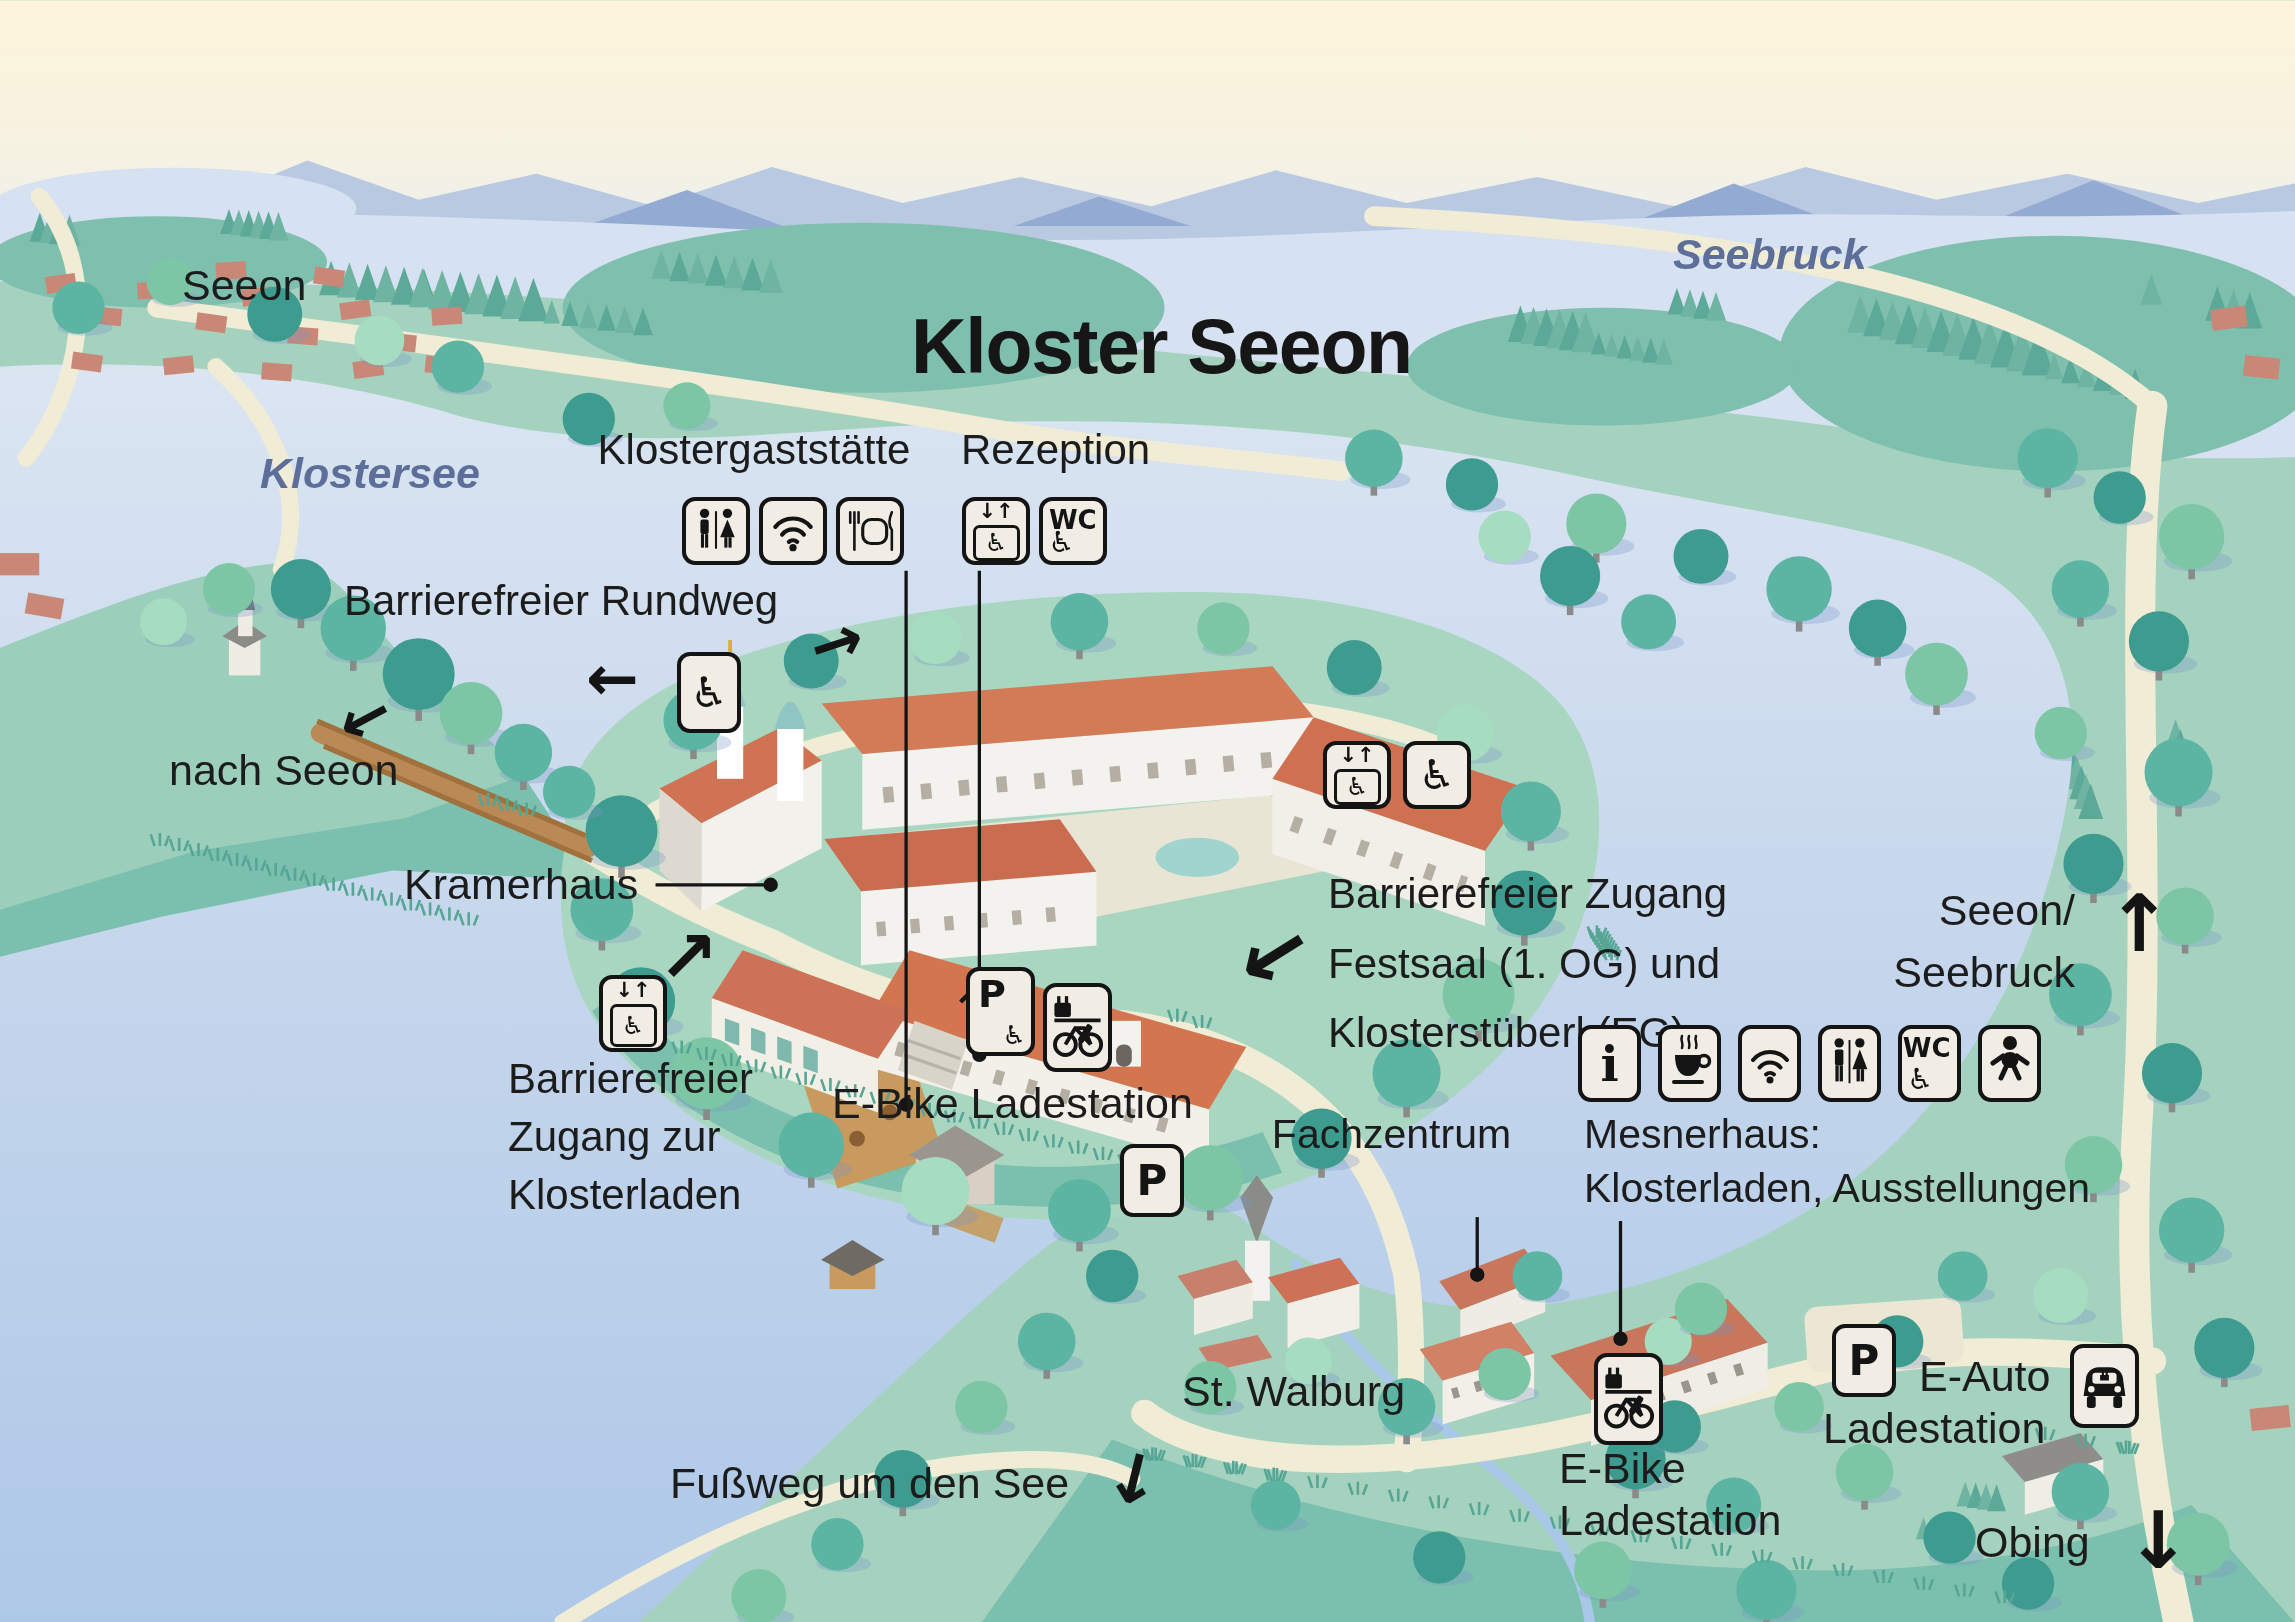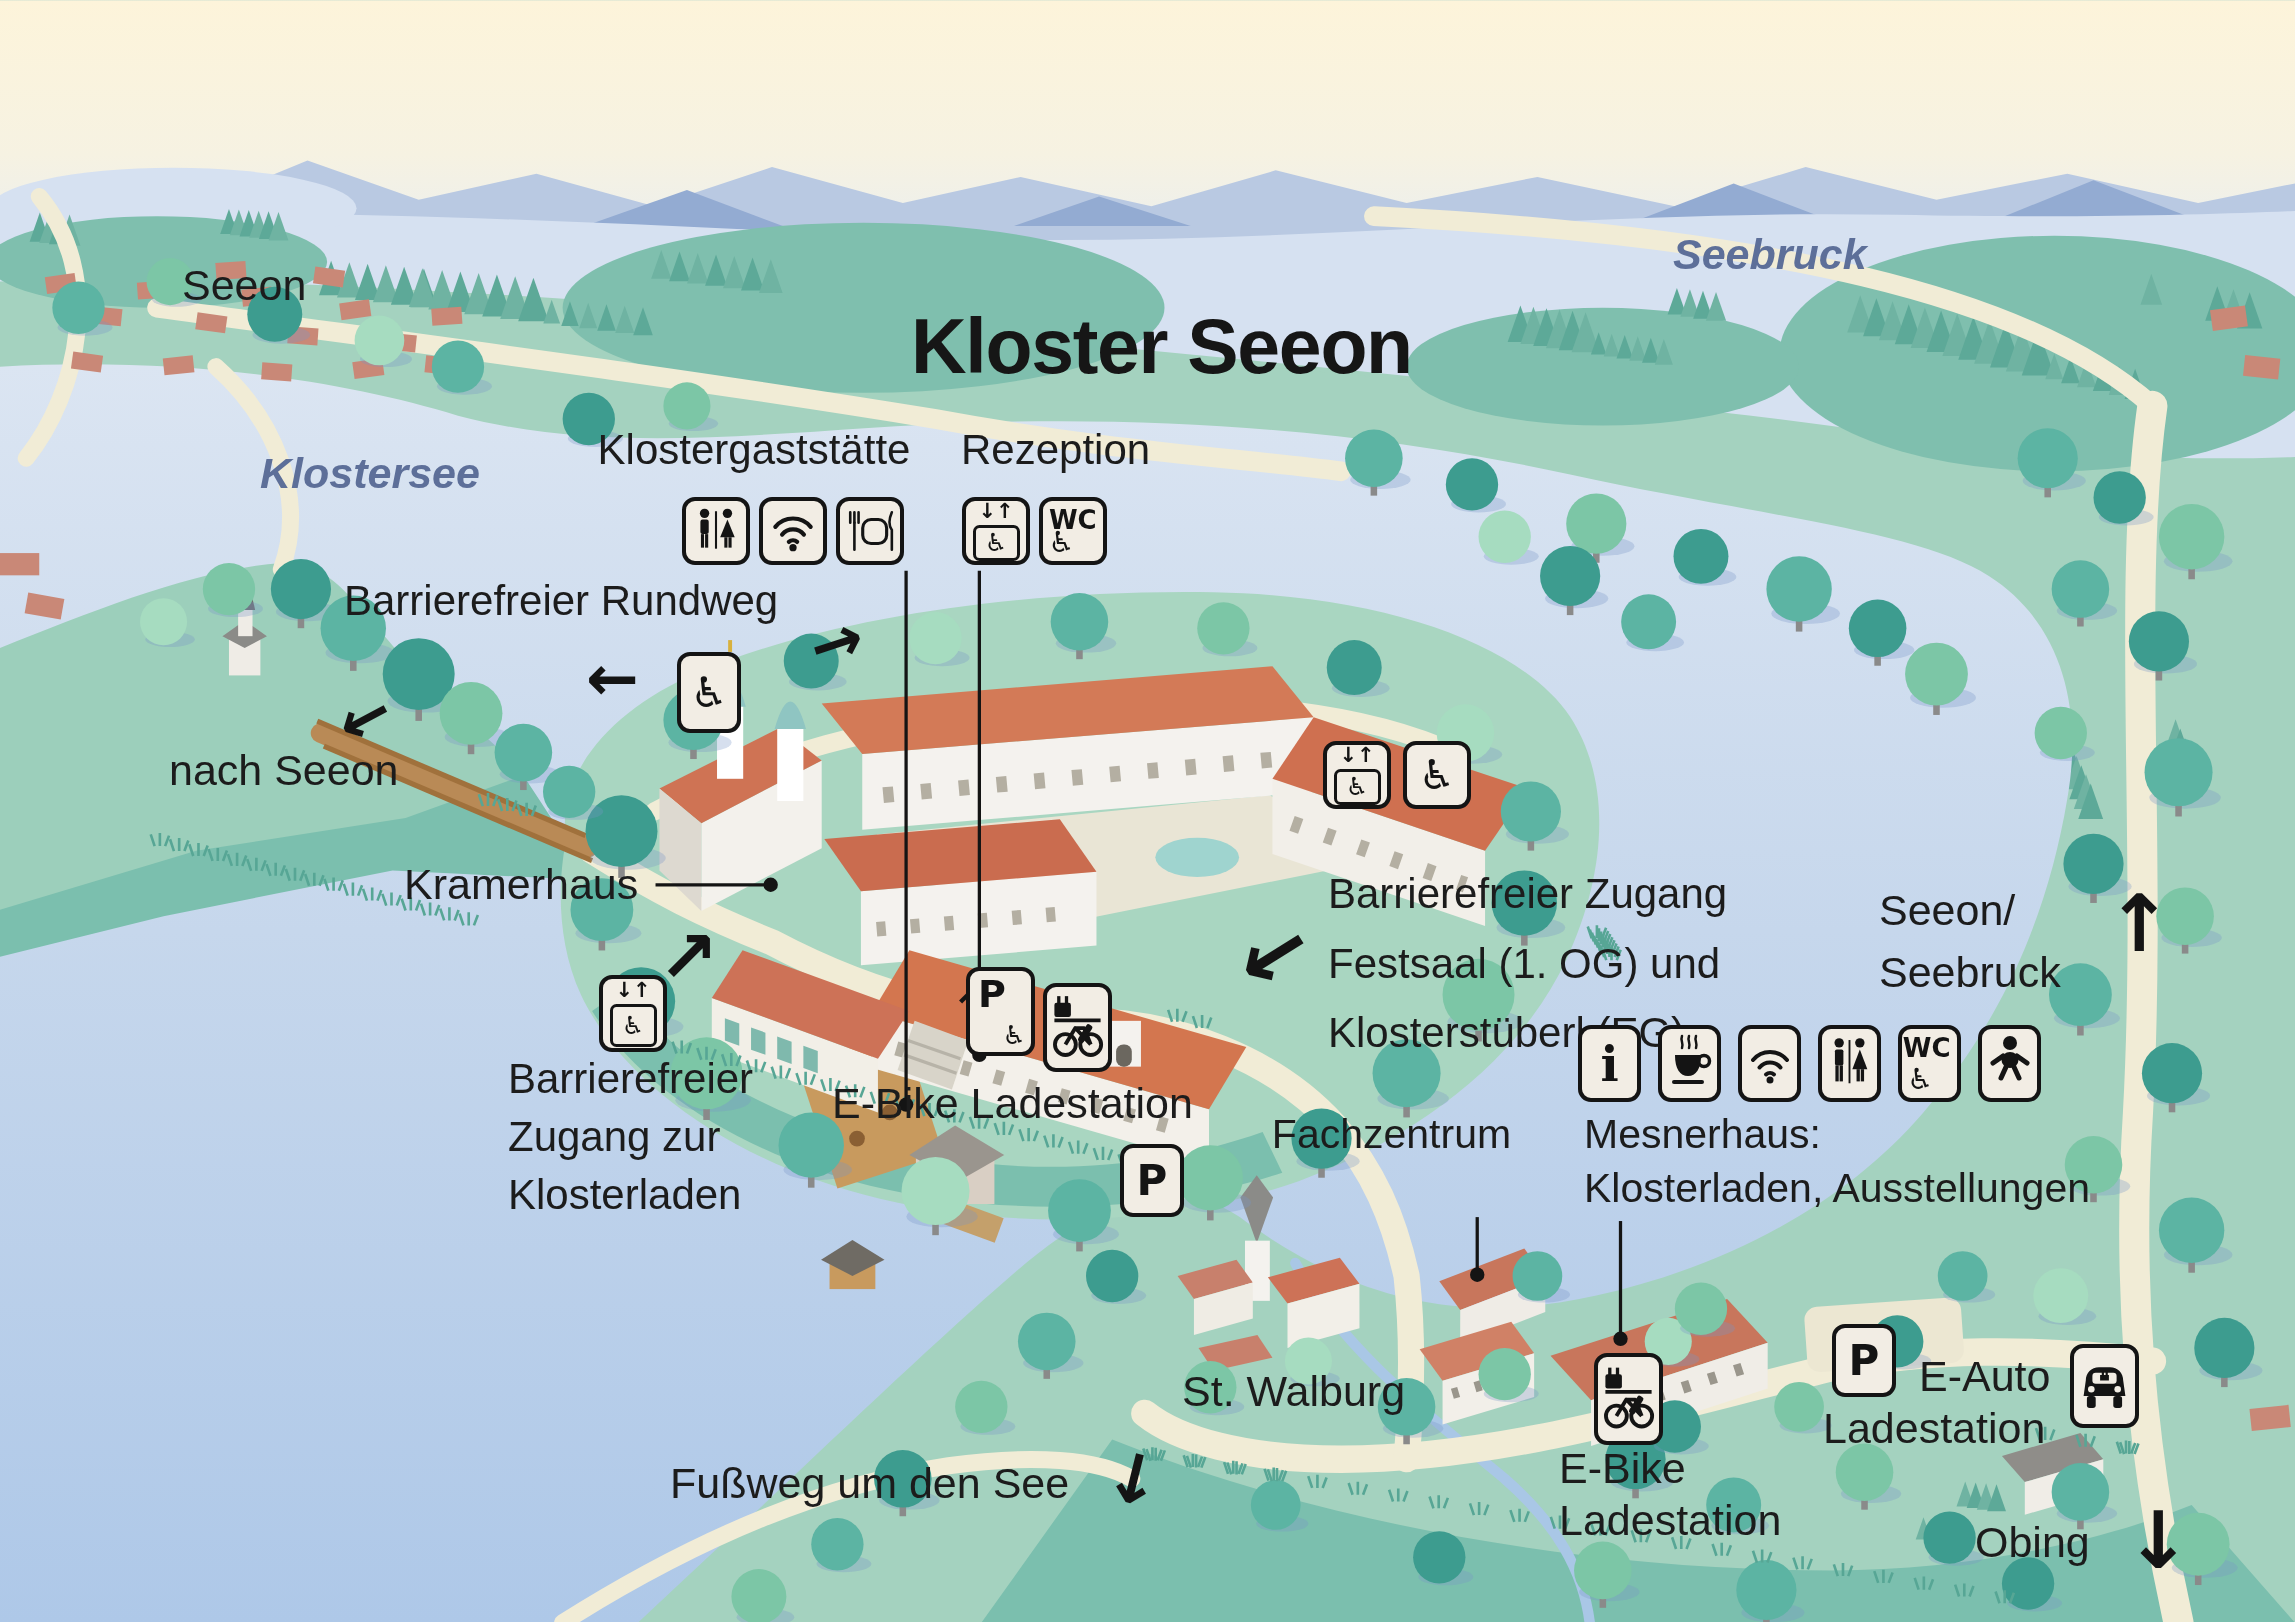--- a/index.html
+++ b/index.html
@@ -1,21 +1,21 @@
 <!DOCTYPE html>
 <html style="font-size:10.5px"><head>
 <meta charset="utf-8">
 <style>
   html,body{margin:0;padding:0;}
   .map{position:relative;width:2295px;height:1623px;overflow:hidden;
        font-family:"Liberation Sans",sans-serif;background:#b9cfe9;}
   .map svg.art{position:absolute;left:0;top:0;}
   .lbl{position:absolute;color:#1c1c1c;font-size:42px;line-height:1.18;white-space:nowrap;}
   .lbl.center{text-align:center;}
-  .lbl.right{}
+  .lbl.right{text-align:right;}
   .title{position:absolute;color:#161616;font-weight:bold;font-size:77px;letter-spacing:-1.3px;white-space:nowrap;}
   .wlbl{position:absolute;color:#5d6f99;font-style:italic;font-size:43px;font-weight:bold;white-space:nowrap;}
   .arrow{position:absolute;color:#141414;font-family:"DejaVu Sans",sans-serif;font-weight:bold;line-height:1;}
   .irow{position:absolute;display:flex;gap:9.2px;}
   .ibx{background:#f2ede4;border:4.6px solid #141414;border-radius:13px;box-sizing:border-box;
        width:68px;height:68px;display:flex;align-items:center;justify-content:center;
        position:relative;flex:0 0 auto;font-family:"DejaVu Sans",sans-serif;color:#141414;}
   .ibx.abs{position:absolute;}
   .ibx .big{font-size:42px;font-weight:bold;line-height:1;}
   .ibx .wc-t{position:absolute;top:3.9px;right:6.5px;font-size:26px;font-weight:bold;text-align:right;}

